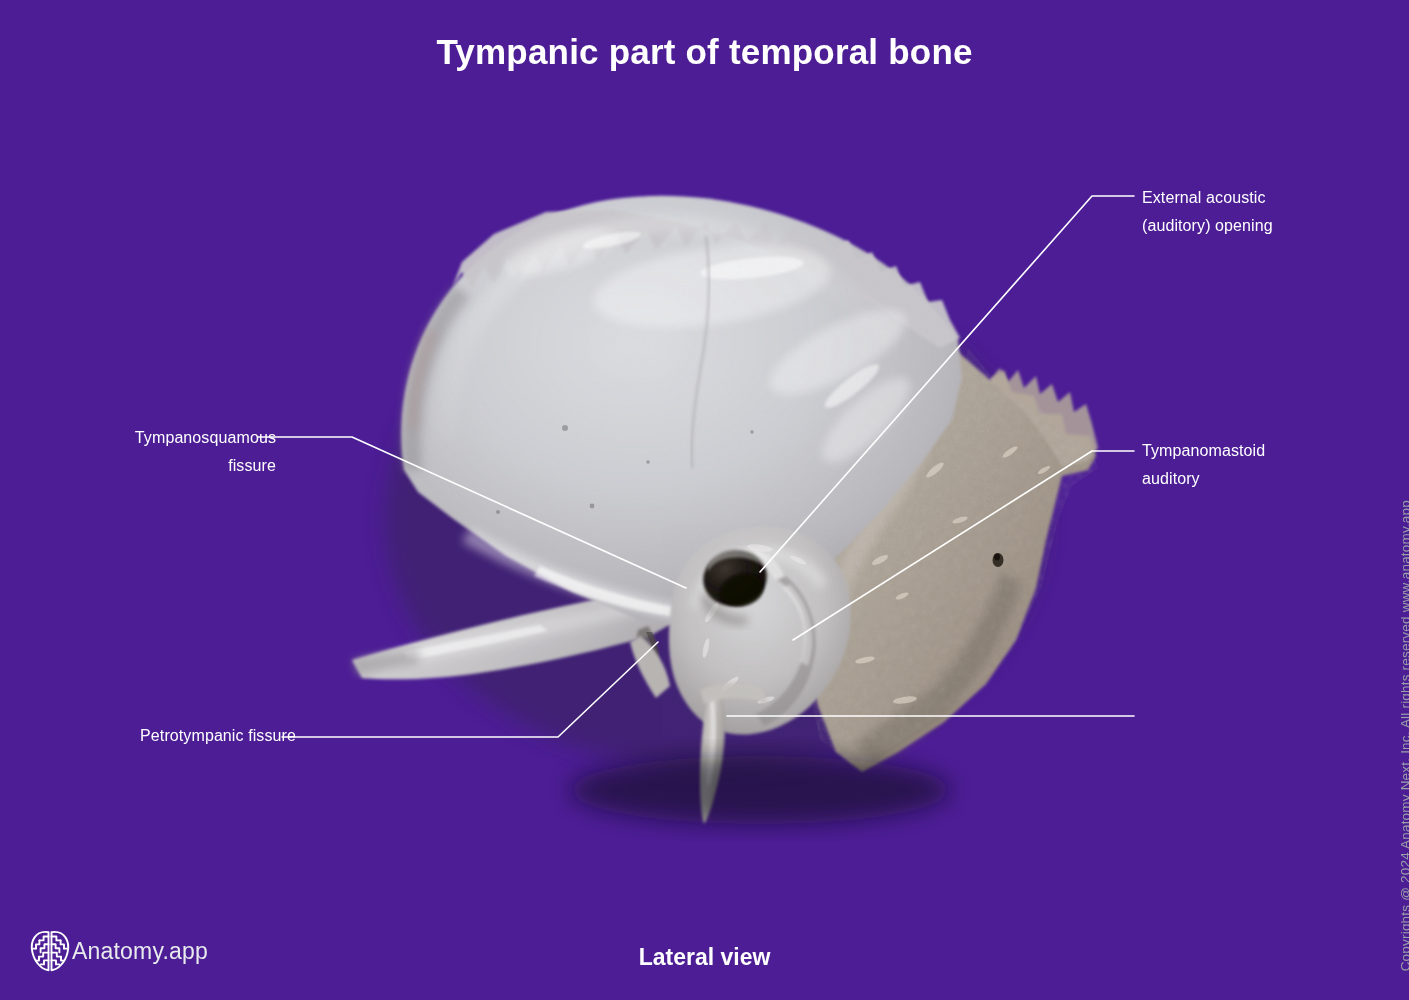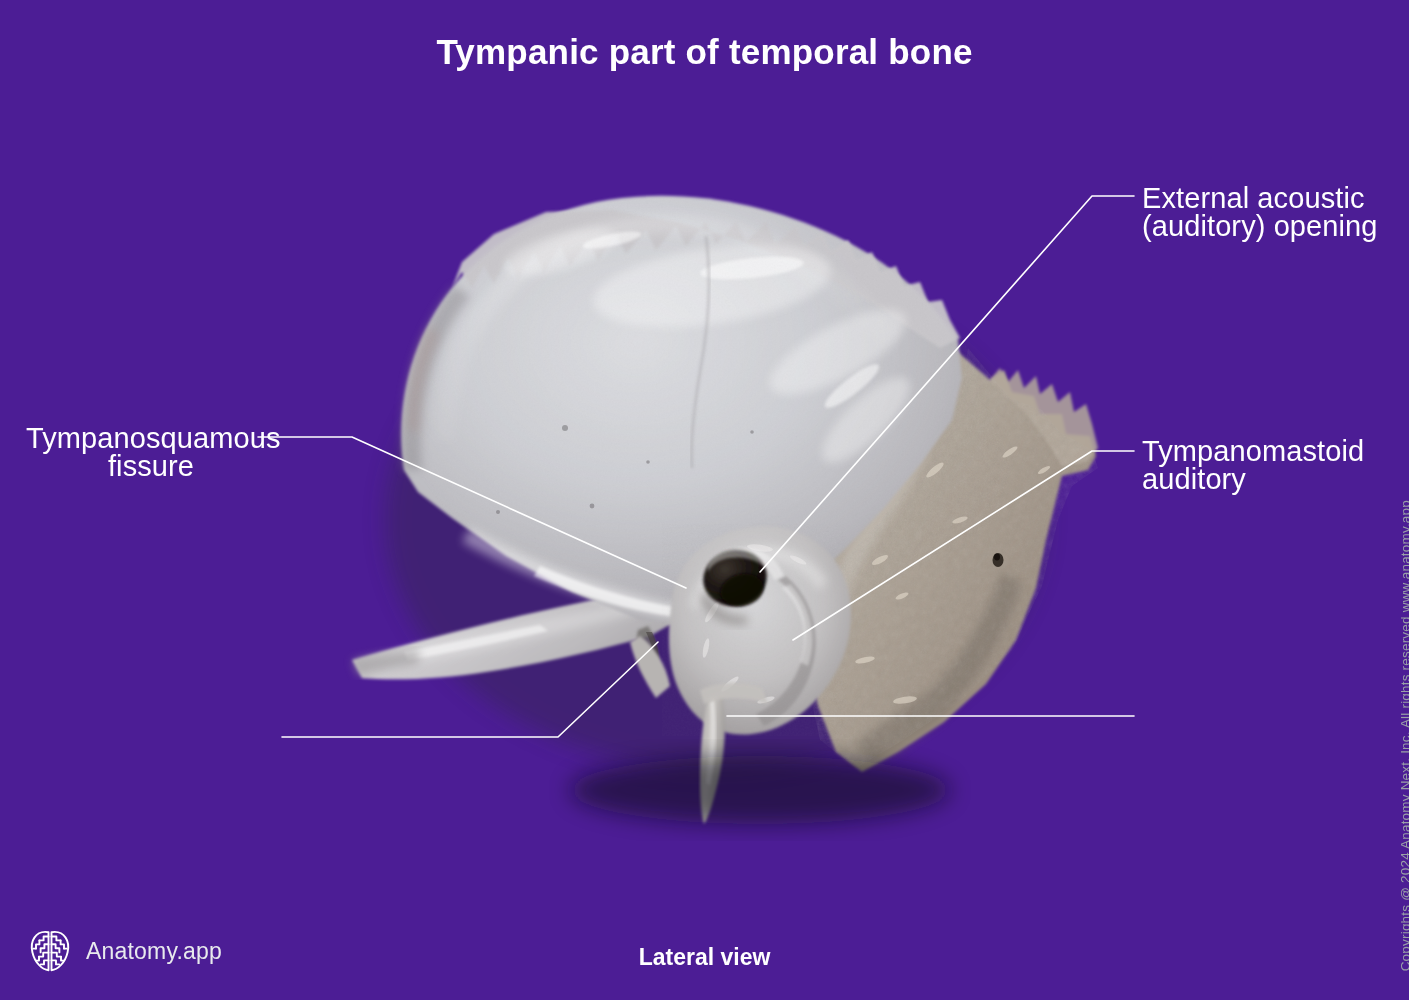--- a/index.html
+++ b/index.html
@@ -51,27 +51,27 @@
     left: 0;
     top: 0;
     width: 1409px;
     height: 1000px;
   }
 
   
   .label {
     position: absolute;
     color: #ffffff;
-    font-size: 29px;
+    font-size: 16px;
     line-height: 28px;
     font-weight: 400;
     white-space: pre-line;
     letter-spacing: 0.1px;
   }
-  .label.left  { text-align: center; }
+  .label.left  { text-align: right; }
   .label.right { text-align: left; }
 
   .lbl-tympanosquamous { left: 26px;   top: 424px; width: 250px; text-align: left; }
   .lbl-petrotympanic   { left: 26px;   top: 722px; width: 270px; text-align: left; }
   .lbl-external        { left: 1142px; top: 184px; width: 250px; }
   .lbl-tympanomastoid  { left: 1142px; top: 437px; width: 250px; }
   .lbl-sheath          { left: 1142px; top: 700px; width: 250px; }
 
   
   .view-caption {
@@ -83,21 +83,20 @@
     color: #ffffff;
     font-size: 23px;
     font-weight: bold;
   }
   .brand {
     position: absolute;
     left: 28px;
     top: 928px;
     display: flex;
     align-items: center;
-    gap: 14px;
   }
   .brand-name {
     color: #e8eaed;
     font-size: 23px;
     font-weight: 400;
     letter-spacing: 0.2px;
   }
   .copyright {
     position: absolute;
     right: 4px;
@@ -411,20 +410,21 @@
       <polyline points="282,737 558,737 658,642"></polyline>
       <polyline points="1134,196 1092,196 760,572"></polyline>
       <polyline points="1134,451 1092,451 793,640"></polyline>
       <polyline points="1134,716 727,716"></polyline>
     </g>
   </svg>
 
   <div class="label left lbl-tympanosquamous">Tympanosquamous
 fissure</div>
 
+  <div class="label left lbl-petrotympanic">Petrotympanic fissure</div>
 
   <div class="label right lbl-external">External acoustic
 (auditory) opening</div>
 
   <div class="label right lbl-tympanomastoid">Tympanomastoid
 auditory</div>
 
 
   <div class="view-caption">Lateral view</div>
 

